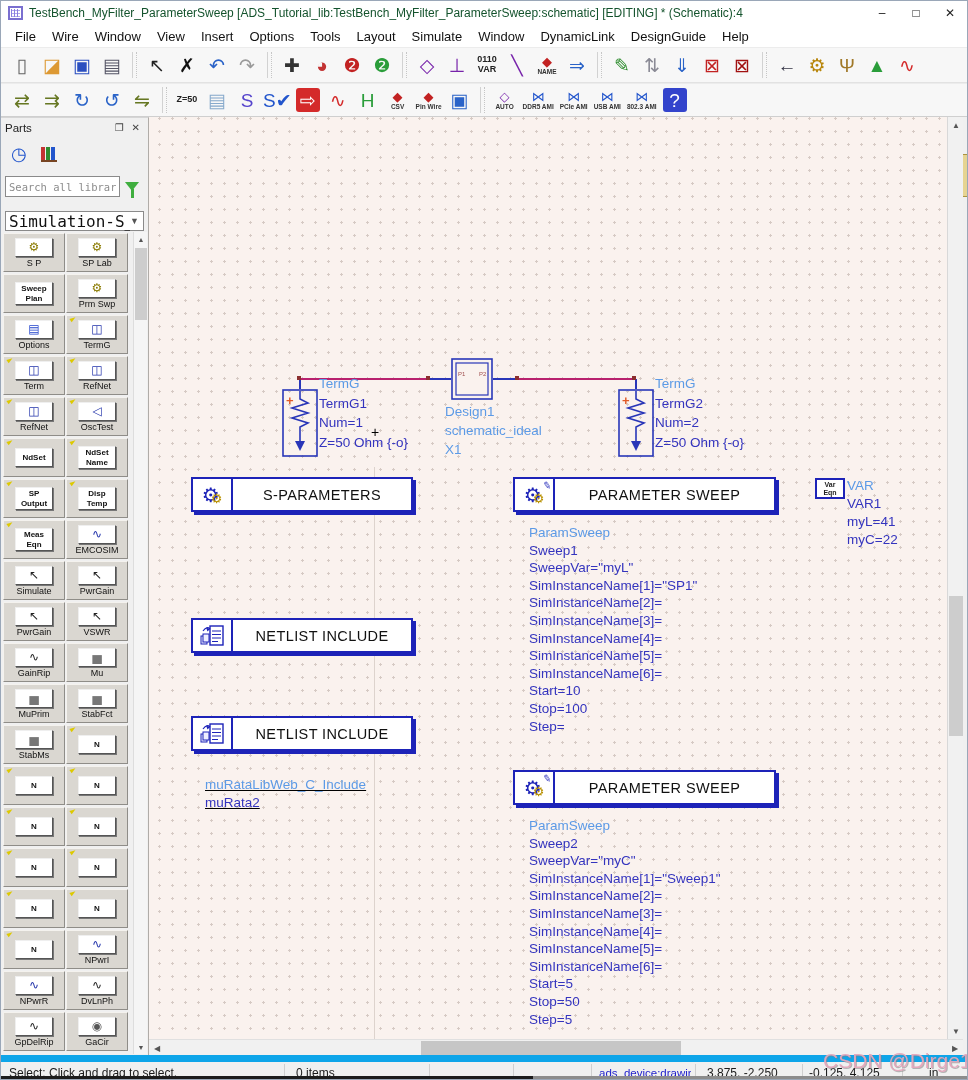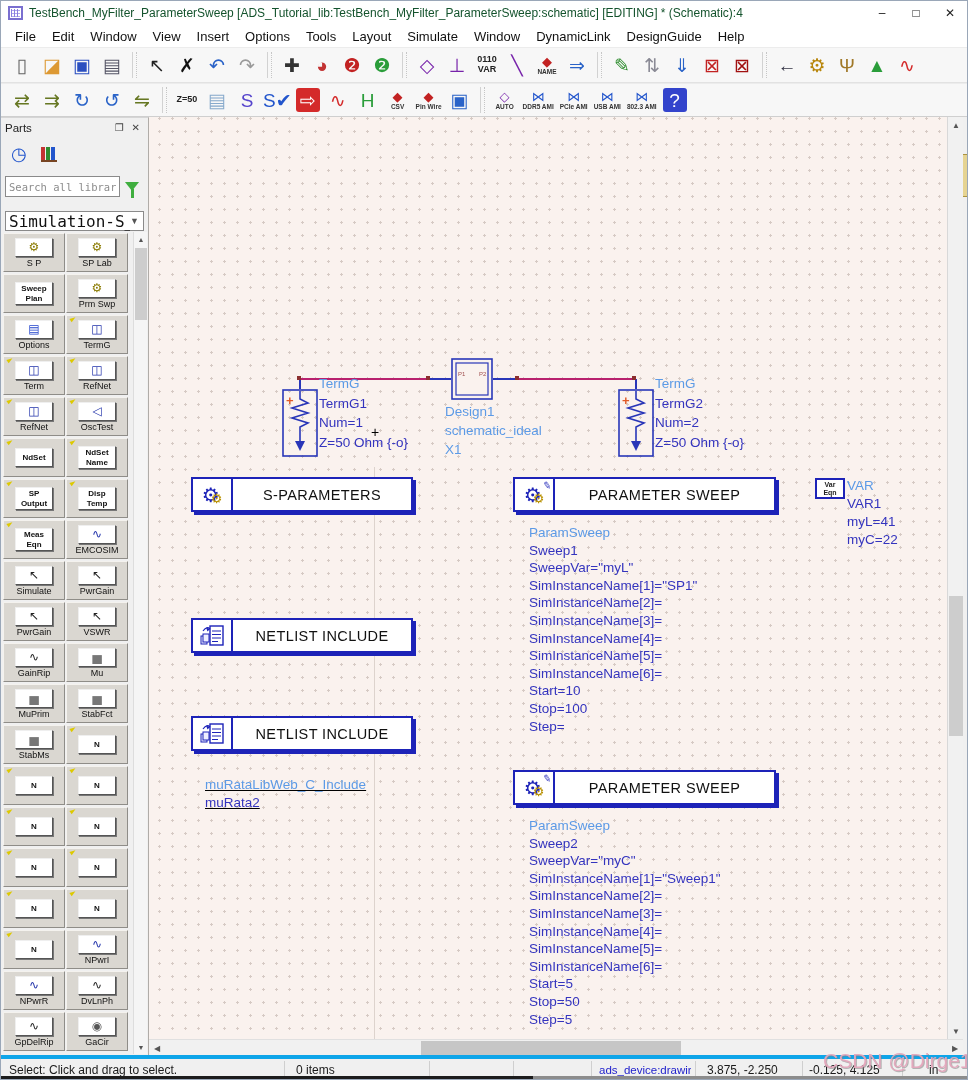--- a/index.html
+++ b/index.html
@@ -91,21 +91,21 @@
   .vscroll .sb-thumb { position:absolute; left:1px; top:479px; width:14px; height:140px; background:#cdcdcd; }
   .hscroll { position:absolute; left:148px; top:1038px; width:814px; height:16px; background:#f1f1f1; border-top:1px solid #e0e0e0; }
   .hscroll .sb-lf, .hscroll .sb-rt { position:absolute; top:0; width:16px; height:16px; font-size:8px; color:#555; display:flex; align-items:center; justify-content:center; }
   .hscroll .sb-lf { left:0; } .hscroll .sb-rt { right:0; }
   .hscroll .sb-thumb { position:absolute; top:1px; left:272px; width:260px; height:14px; background:#c6c6c6; }
   .corner { position:absolute; left:962px; top:1038px; width:6px; height:16px; background:#f0f0f0; }
   .right-edge { position:absolute; left:962px; top:116px; width:6px; height:922px; background:#f0f0f0; }
   .yellow-tab { position:absolute; left:961px; top:153px; width:7px; height:43px; background:#e6d492; border:1px solid #ab9340; }
 
   
-  .status { position:absolute; left:0; top:1054px; width:968px; height:21px; background:#f0f0f0; border-top:4px solid #0ea5e9; font-size:12px; color:#1a1a1a; }
+  .status { position:absolute; left:0; top:1054px; width:968px; height:21px; background:#f0f0f0; border-top:7px solid #0ea5e9; font-size:12px; color:#1a1a1a; }
   .status .seg { position:absolute; top:0; height:21px; display:flex; align-items:center; white-space:nowrap; overflow:hidden; }
   .status .div { position:absolute; top:2px; height:17px; width:1px; background:#cfcfcf; }
   .st-context { color:#2222cc; }
   .bottom-strip { position:absolute; left:0; top:1075px; width:968px; height:5px; background:linear-gradient(90deg,#1c1c1c 0 55%,#8c8c8c 55% 100%); }
 
   .watermark { position:absolute; left:822px; top:1048px; font-size:21px; color:rgba(228,167,188,.95); text-shadow:1px 1px 0 rgba(130,130,130,.55); pointer-events:none; z-index:50; white-space:nowrap; }
 
   
   .nl-svg { width:26px; height:24px; }
 </style>
@@ -117,21 +117,21 @@
   <div class="titlebar">
     <div class="app-icon"></div>
     <div class="title-text">TestBench_MyFilter_ParameterSweep [ADS_Tutorial_lib:TestBench_MyFilter_ParameterSweep:schematic] [EDITING] * (Schematic):4</div>
     <div class="win-ctl">–</div>
     <div class="win-ctl">□</div>
     <div class="win-ctl close">✕</div>
   </div>
 
   <div class="menubar" id="menubar">
       <span class="menu-item">File</span>
-      <span class="menu-item">Edit</span>
+      <span class="menu-item">Wire</span>
       <span class="menu-item">Window</span>
       <span class="menu-item">View</span>
       <span class="menu-item">Insert</span>
       <span class="menu-item">Options</span>
       <span class="menu-item">Tools</span>
       <span class="menu-item">Layout</span>
       <span class="menu-item">Simulate</span>
       <span class="menu-item">Window</span>
       <span class="menu-item">DynamicLink</span>
       <span class="menu-item">DesignGuide</span>

